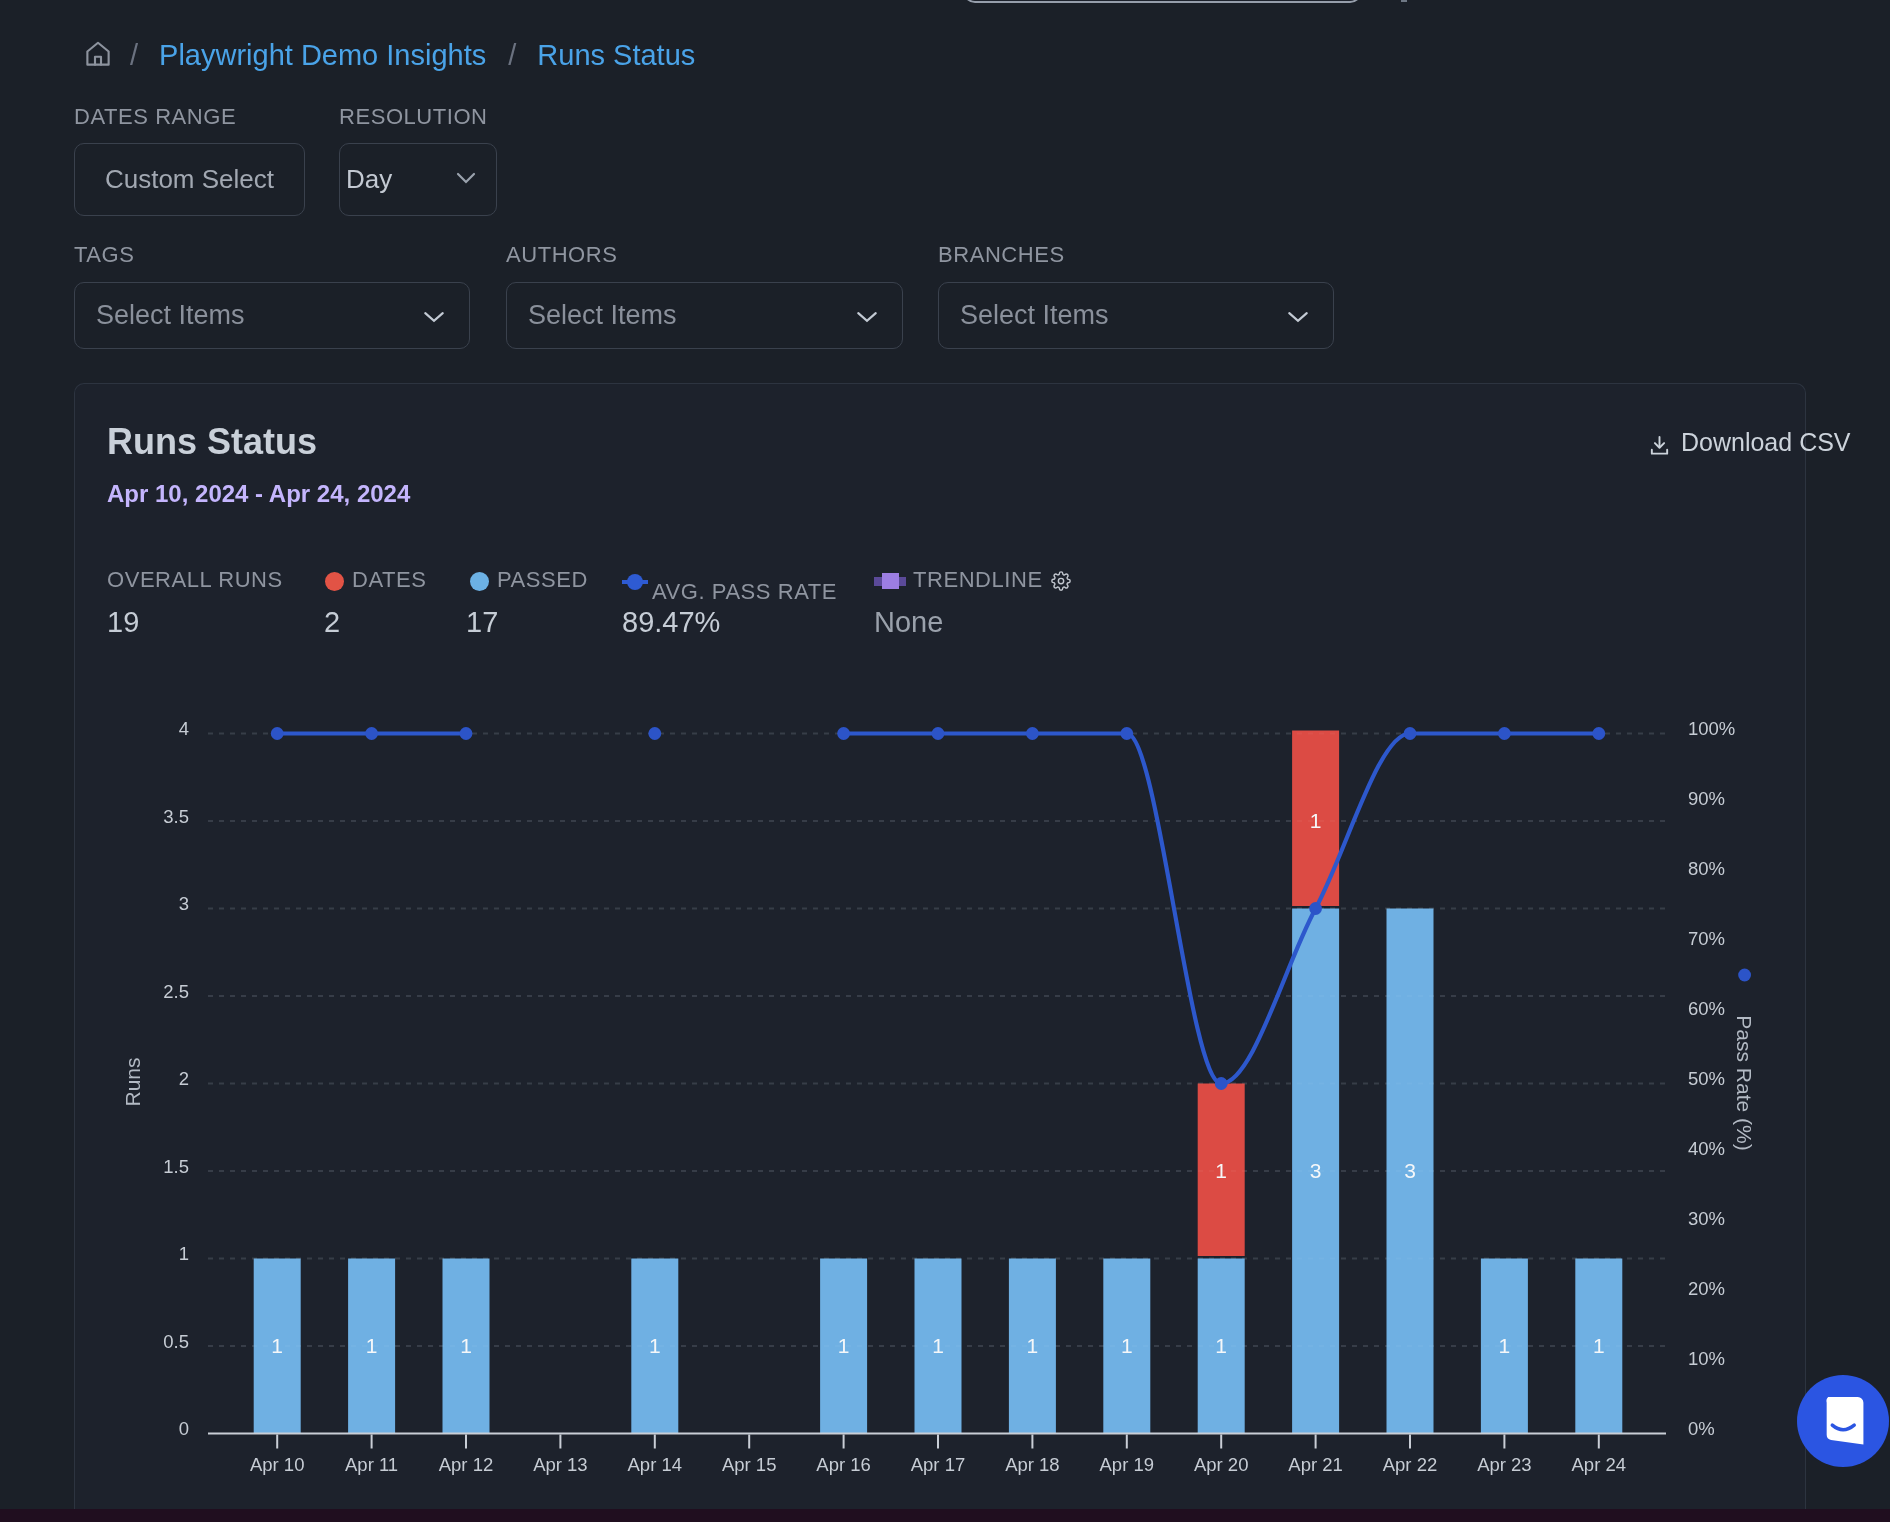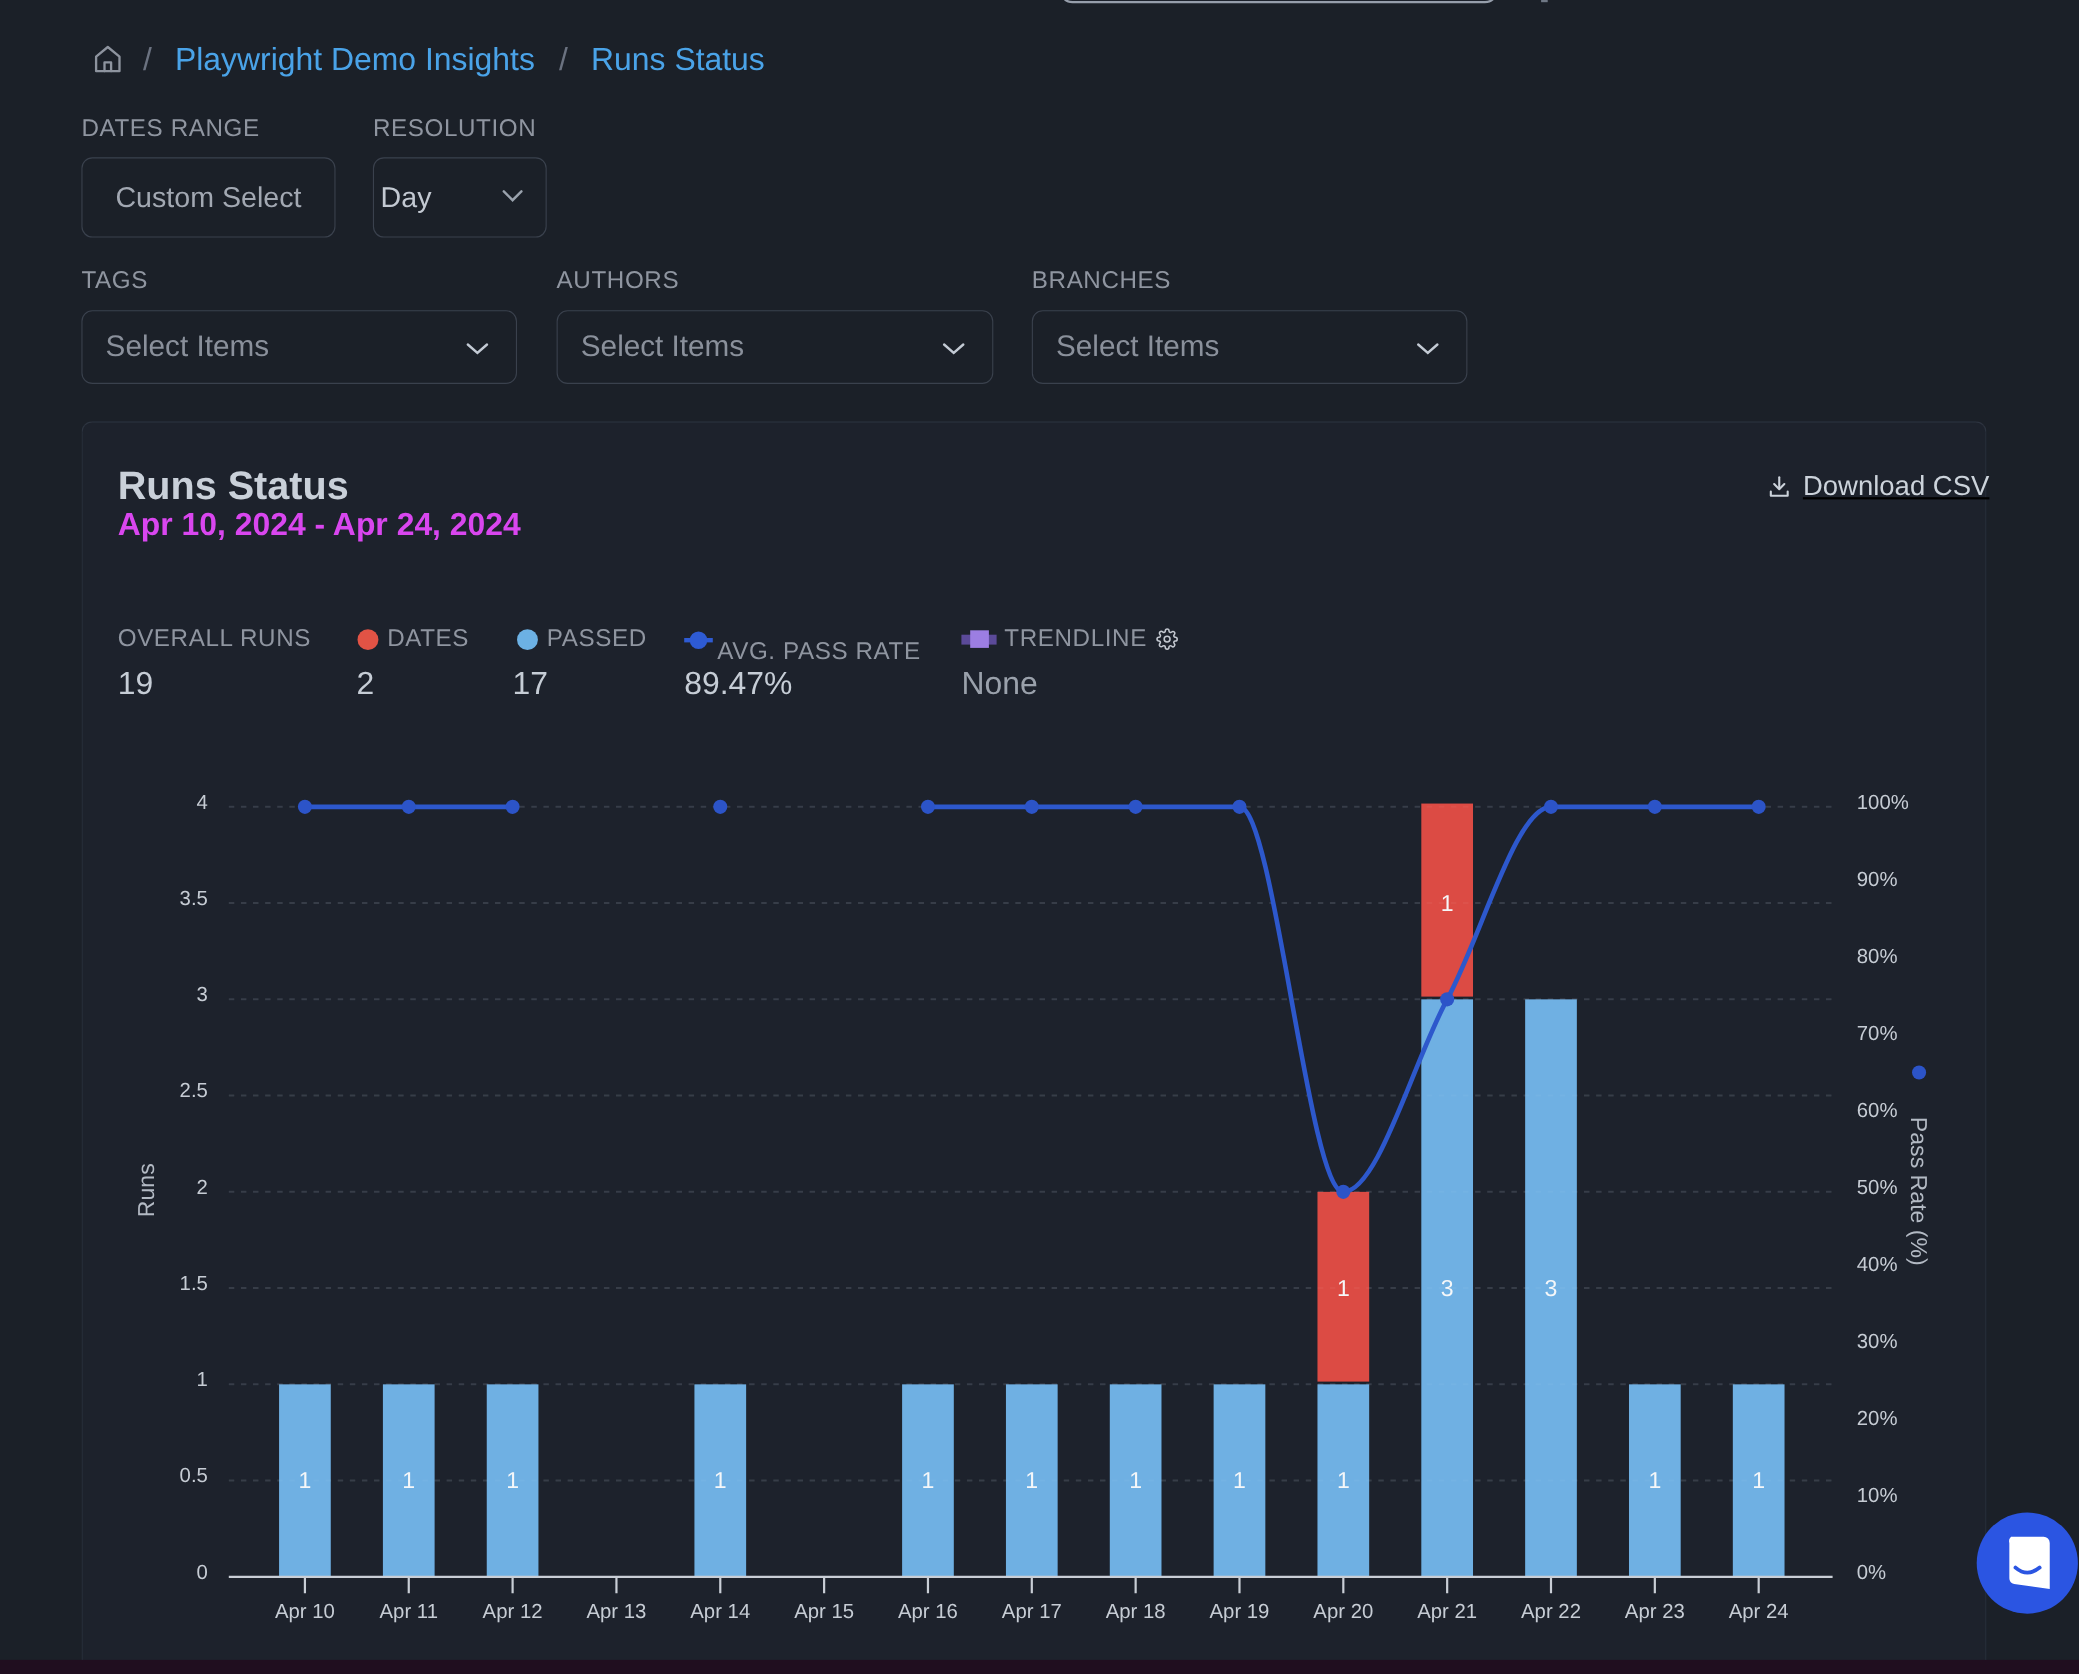--- a/index.html
+++ b/index.html
@@ -52,23 +52,23 @@
 </div>
 <div class="ctl" style="left:938px; top:282px; width:396px; height:67px; display:flex; align-items:center; font-size:27px; color:#8a909b; padding-left:21px;">Select Items
   <svg style="position:absolute; right:24px; top:28px;" width="22" height="12" viewBox="0 0 20 11" fill="none" stroke="#c3cad4" stroke-width="2" stroke-linecap="round">
       <path d="M2 2 L10 9 L18 2"></path>
     </svg>
 </div>
 
 <div class="abs" style="left:74px; top:383px; width:1732px; height:1139px; background:#1d222c; border:1.5px solid #2d3440; border-bottom:none; border-radius:10px 10px 0 0;"></div>
 
 <div class="abs" style="left:107px; top:421px; font-size:36px; font-weight:bold; color:#c9d0d9;">Runs Status</div>
-<div class="abs" style="left:107px; top:461px; font-size:29px; font-weight:bold; color:#d946ef;">Apr 10, 2024 - Apr 24, 2024</div>
-
-<div class="abs" style="left:1606px; top:428px; display:flex; align-items:center;text-decoration:underline;">
+<div class="abs" style="left:107px; top:480px; font-size:24px; font-weight:bold; color:#c4b5fd;">Apr 10, 2024 - Apr 24, 2024</div>
+
+<div class="abs" style="left:1648px; top:428px; display:flex; align-items:flex-end;">
   <svg width="23" height="23" viewBox="0 0 24 24" fill="none" stroke="#ccd3db" stroke-width="2" stroke-linecap="round" stroke-linejoin="round">
     <path d="M12 3 v10.5"></path>
       <path d="M7.2 9.5 l4.8 4.8 4.8-4.8"></path>
       <path d="M4 16.5 v4 h16 v-4"></path>
   </svg>
   <span style="font-size:25px; color:#ccd3db; margin-left:10px;">Download CSV</span>
 </div>
 
 <div class="lbl" style="left:107px; top:567px;">OVERALL RUNS</div>
 <div class="abs" style="left:107px; top:606px; font-size:29px; color:#c6cdd6;">19</div>

